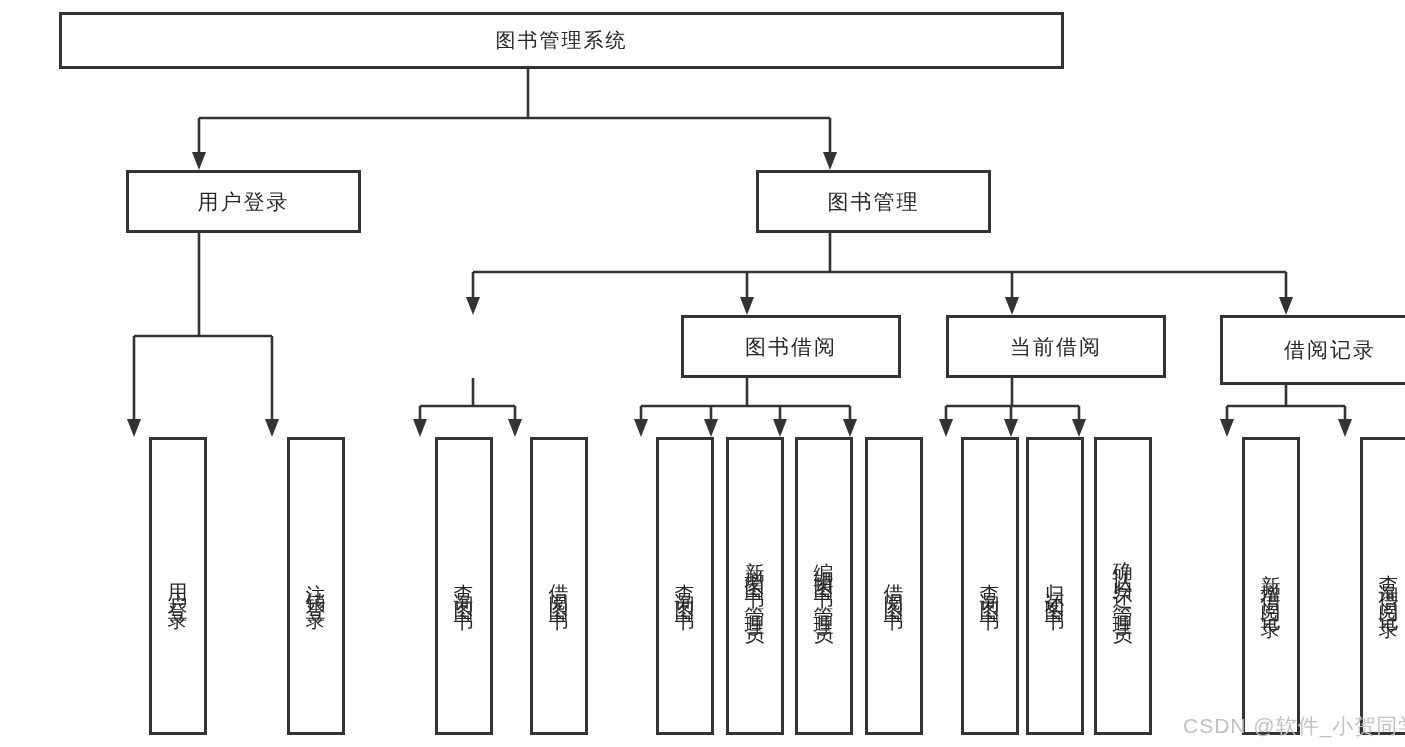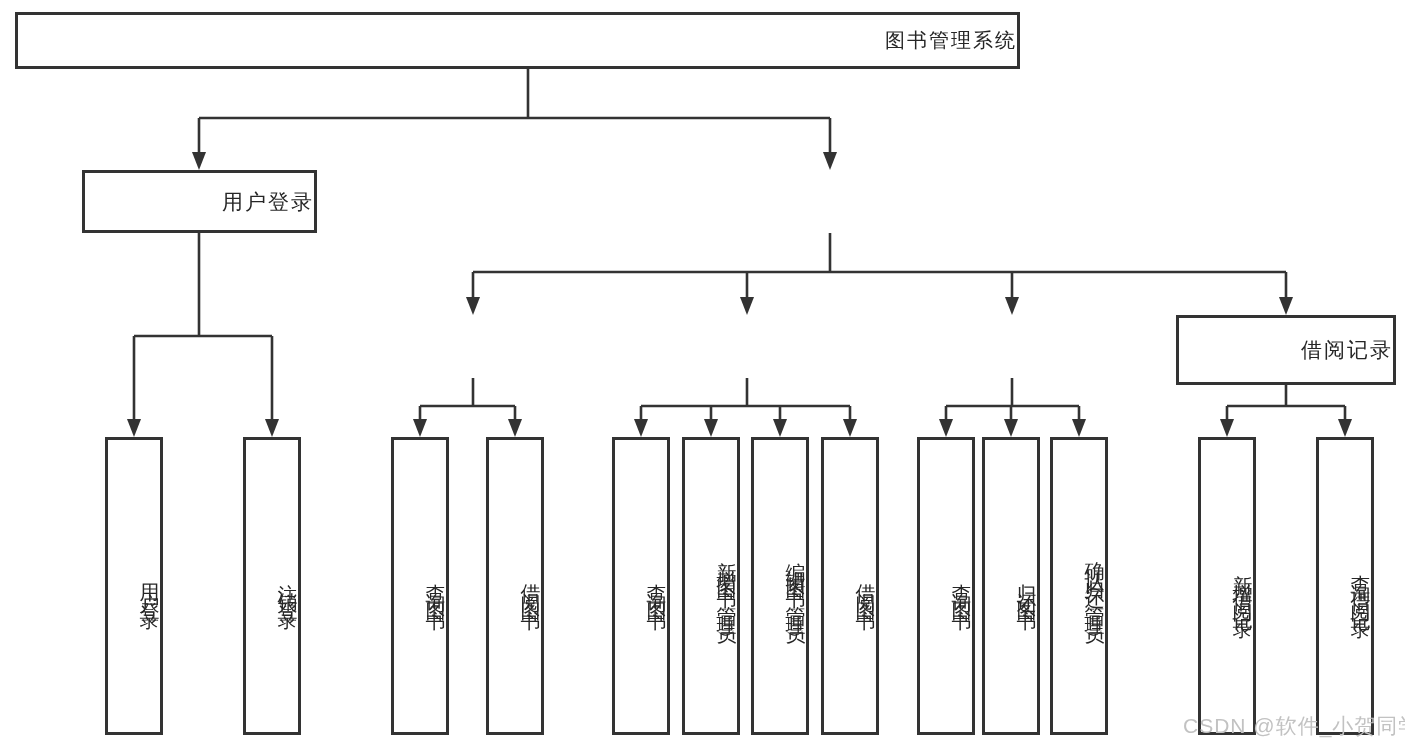--- a/index.html
+++ b/index.html
@@ -12,22 +12,23 @@
     overflow:hidden;
   }
   svg.connectors{position:absolute;left:0;top:0;z-index:1;}
   svg.connectors path{stroke:#333333;stroke-width:2.6;fill:none;}
   svg.connectors polygon{fill:#333333;stroke:none;}
   .box{
     position:absolute;
     box-sizing:border-box;
     border:3px solid #333333;
     background:#ffffff;
-    display:flex;align-items:center;justify-content:flex-end;
+    display:flex;align-items:center;justify-content:center;
     z-index:2;
+    margin-left:44px;
   }
   .box.h{font-size:21px;letter-spacing:2px;}
   .box.root{font-size:20px;letter-spacing:2px;}
   .box.leaf{width:58px;top:437px;height:298px;}
   .box.leaf .vtext{
     writing-mode:vertical-rl;
     text-orientation:mixed;
     font-size:20px;
     line-height:1;
     letter-spacing:9px;
@@ -98,21 +99,30 @@
     <polygon points="1338,419 1352,419 1345,437"></polygon>
   </svg>
 
   <div class="box root" id="n-root">
     <span>图书管理系统</span>
   </div>
 
   <div class="box h" id="n-l2-0">
     <span>用户登录</span>
   </div>
+  <div class="box h" id="n-l2-1">
+    <span>图书管理</span>
+  </div>
 
+  <div class="box h" id="n-l3-1">
+    <span>图书借阅</span>
+  </div>
+  <div class="box h" id="n-l3-2">
+    <span>当前借阅</span>
+  </div>
   <div class="box h" id="n-l3-3">
     <span>借阅记录</span>
   </div>
 
   <div class="box leaf" id="lf-0-0">
     <span class="vtext">用户登录</span>
   </div>
   <div class="box leaf" id="lf-0-1">
     <span class="vtext">注销登录</span>
   </div>

